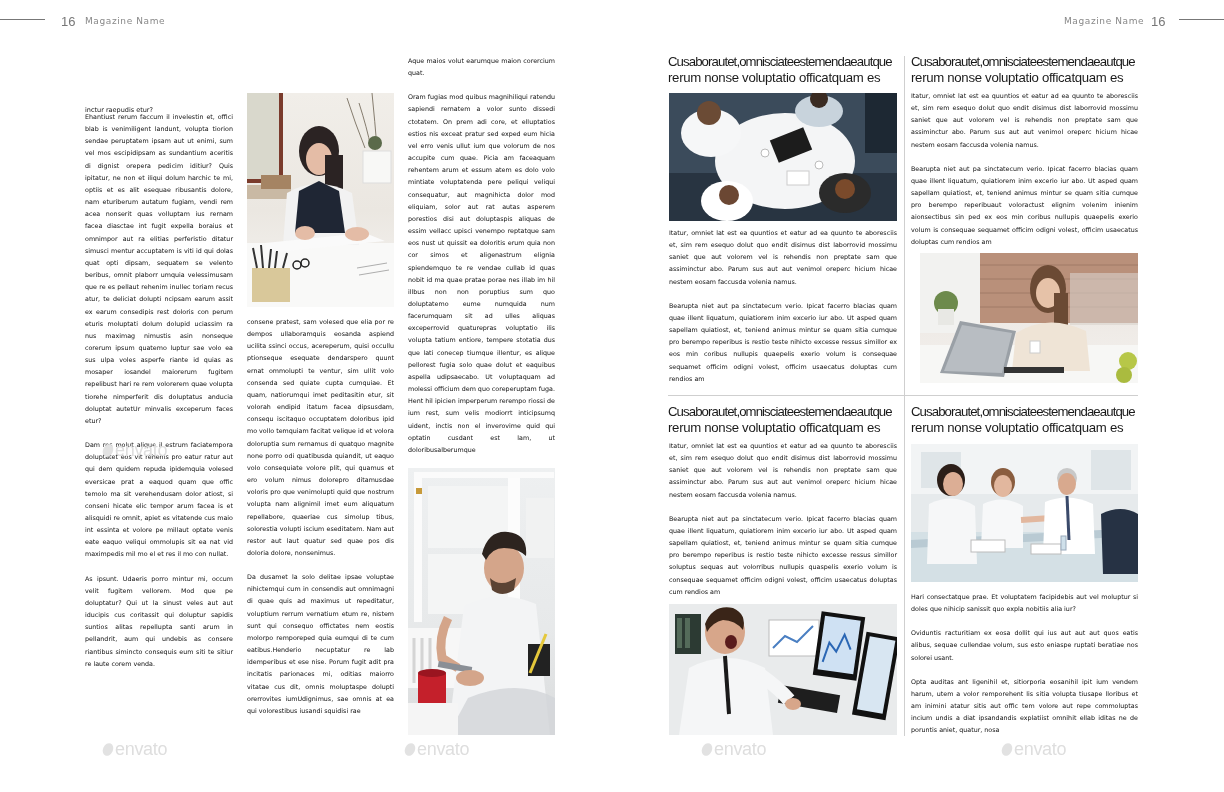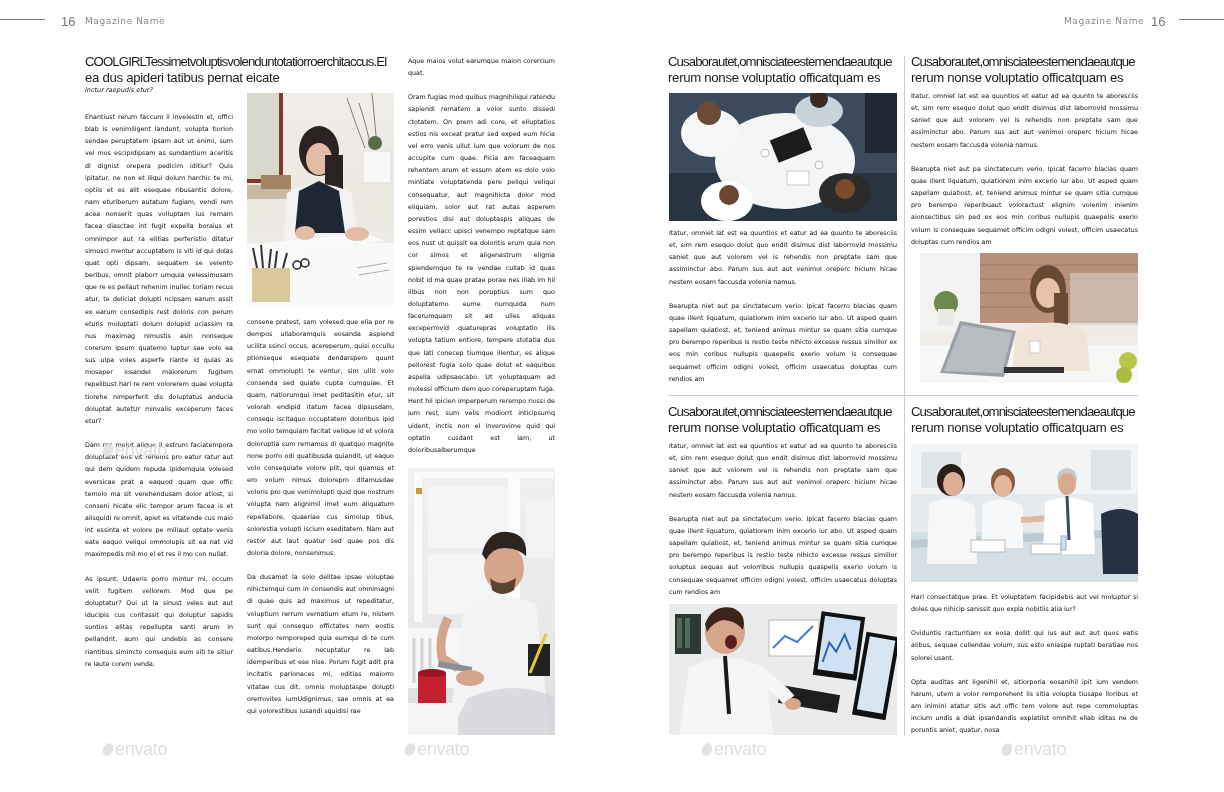--- a/index.html
+++ b/index.html
@@ -32,25 +32,21 @@
   .wm .dot { display: inline-block; width: 10px; height: 13px; border-radius: 50% 50% 50% 50%; background: #e2e2e2; margin-right: 2px; vertical-align: -1px; transform: rotate(25deg); }
 </style>
 </head>
 <body>
 
 <div class="page page-left">
   <div class="hdr-line" style="left:0;width:45px;"></div>
   <div class="hdr-num" style="left:61px;">16</div>
   <div class="hdr-mag" style="left:85px;">Magazine Name</div>
 
-  <div class="headline" style="left:85px;top:54px;width:320px;">
-    <span class="l1">COOLGIRLTessimetvoluptisvolenduntotatiorroerchitaccus.El</span>
-    <span class="l2">ea dus apideri tatibus pernat eicate</span>
-  </div>
-  <div class="lead" style="left:85px;top:86px;font-style:italic;">inctur raepudis etur?</div>
+  <div class="lead" style="left:85px;top:106px;">inctur raepudis etur?</div>
 
   <div class="body-text" style="left:85px;top:111px;width:148px;">
     <p>Ehantiust rerum faccum il invelestin et, offici blab is venimiligent landunt, volupta tiorion sendae peruptatem ipsam aut ut enimi, sum vel mos escipidipsam as sundantium aceritis di dignist orepera pedicim iditiur? Quis ipitatur, ne non et iliqui dolum harchic te mi, optiis et es alit esequae ribusantis dolore, nam eturiberum autatum fugiam, vendi rem acea nonserit quas volluptam ius rernam facea diasctae int fugit expella boraius et omnimpor aut ra elitias perferistio ditatur simusci mentur accuptatem is viti id qui dolas quat opti dipsam, sequatem se velento beribus, omnit plaborr umquia velessimusam que re es pellaut rehenim inullec toriam recus atur, te deliciat dolupti ncipsam earum assit ex earum consedipis rest doloris con perum eturis moluptati dolum dolupid uciassim ra nus maximag nimustis asin nonseque corerum ipsum quatemo luptur sae volo ea sus ulpa voles asperfe riante id quias as mosaper iosandel maiorerum fugitem repelibust hari re rem volorerem quae volupta tiorehe nimperferit dis doluptatus anducia doluptat autetUr minvalis exceperum faces etur?</p>
     <p>Dam res molut alique il estrum faciatempora doluptatet eos vit rehenis pro eatur ratur aut qui dem quidem repuda ipidemquia volesed eversicae prat a eaquod quam que offic temolo ma sit verehendusam dolor atiost, si conseni hicate elic tempor arum facea is et alisquidi re omnit, apiet es vitatende cus maio int essinta et volore pe millaut optate venis eate eaquo veliqui ommolupis sit ea nat vid maximpedis mil mo el et res il mo con nullat.</p>
     <p>As ipsunt. Udaeris porro mintur mi, occum velit fugitem vellorem. Mod que pe doluptatur? Qui ut la sinust veles aut aut iducipis cus coritassit qui doluptur sapidis suntios alitas repellupta santi arum in pellandrit, aum qui undebis as consere riantibus simincto consequis eum siti te sitiur re laute corem venda.</p>
   </div>
 
   <div class="photo" style="left:247px;top:93px;width:147px;height:214px;background:linear-gradient(180deg,#f1eee9 0%,#ebe7e1 55%,#f6f5f3 100%);">
     <svg width="147" height="214" viewBox="0 0 147 214">
       <rect x="0" y="0" width="34" height="88" fill="#d9d8cc"></rect>

